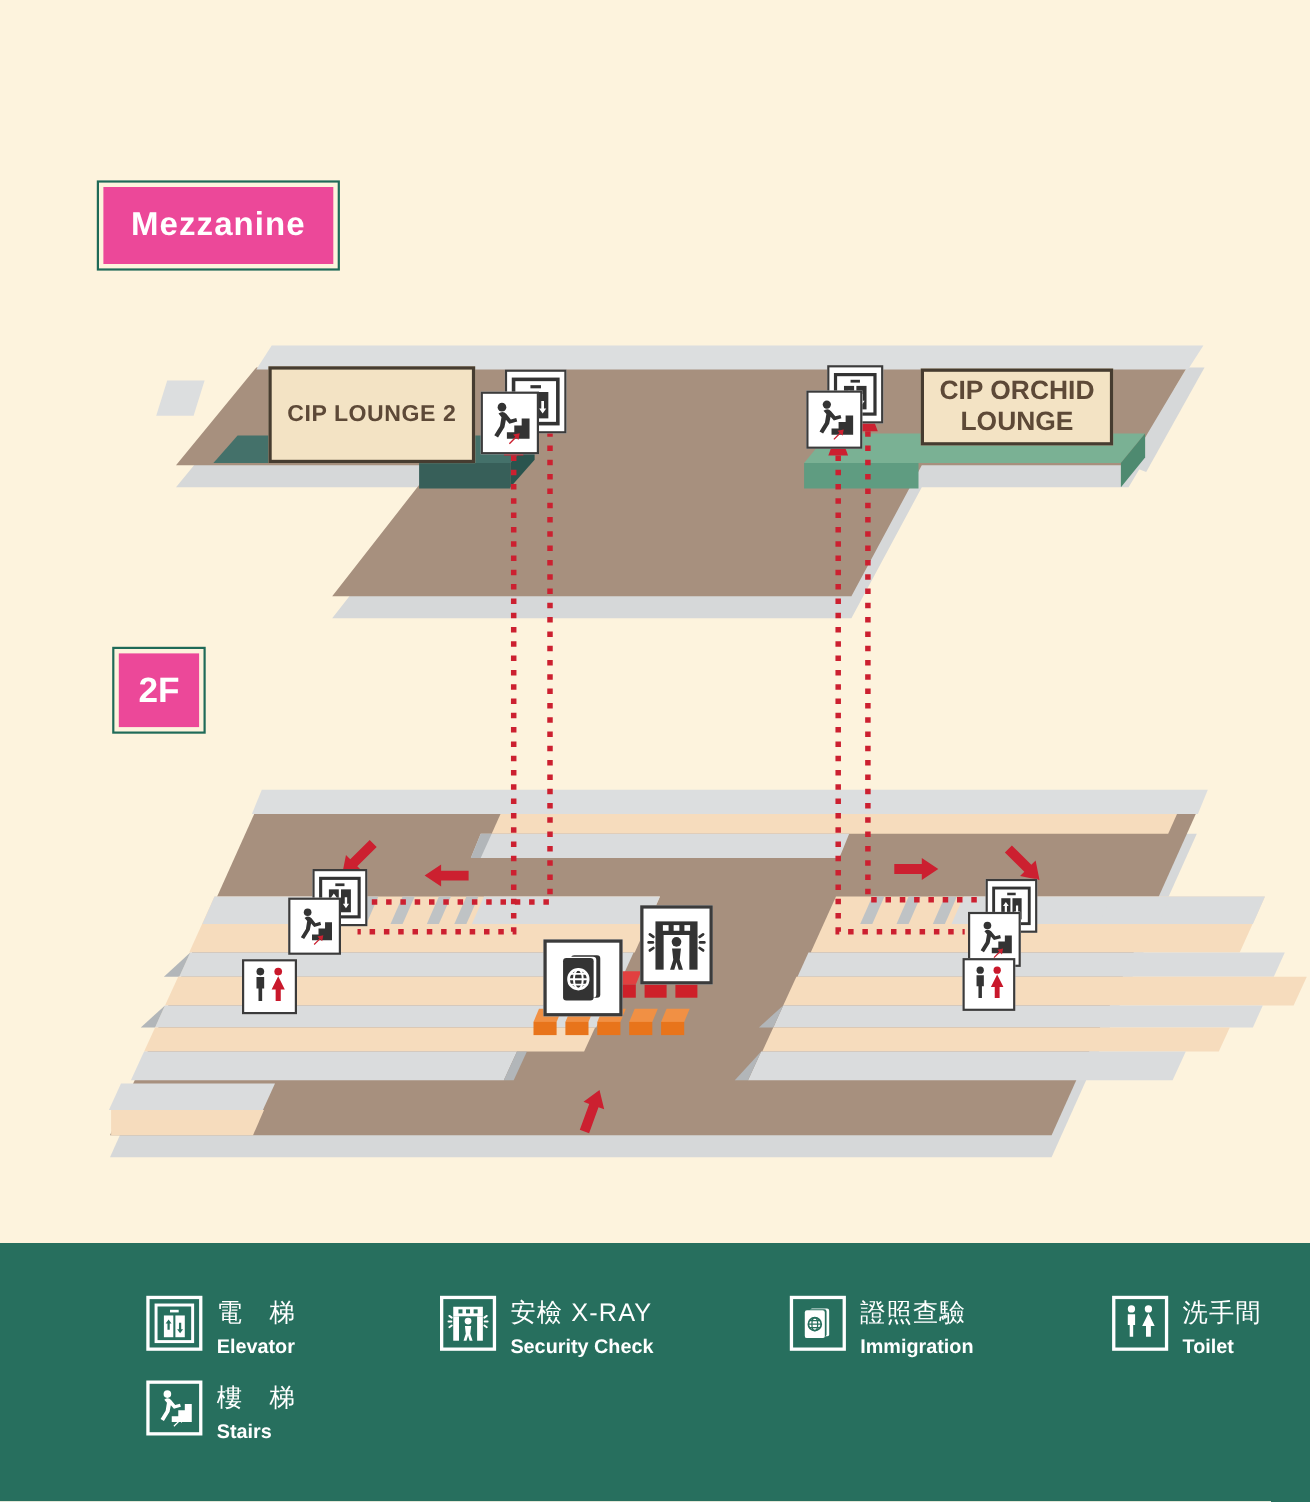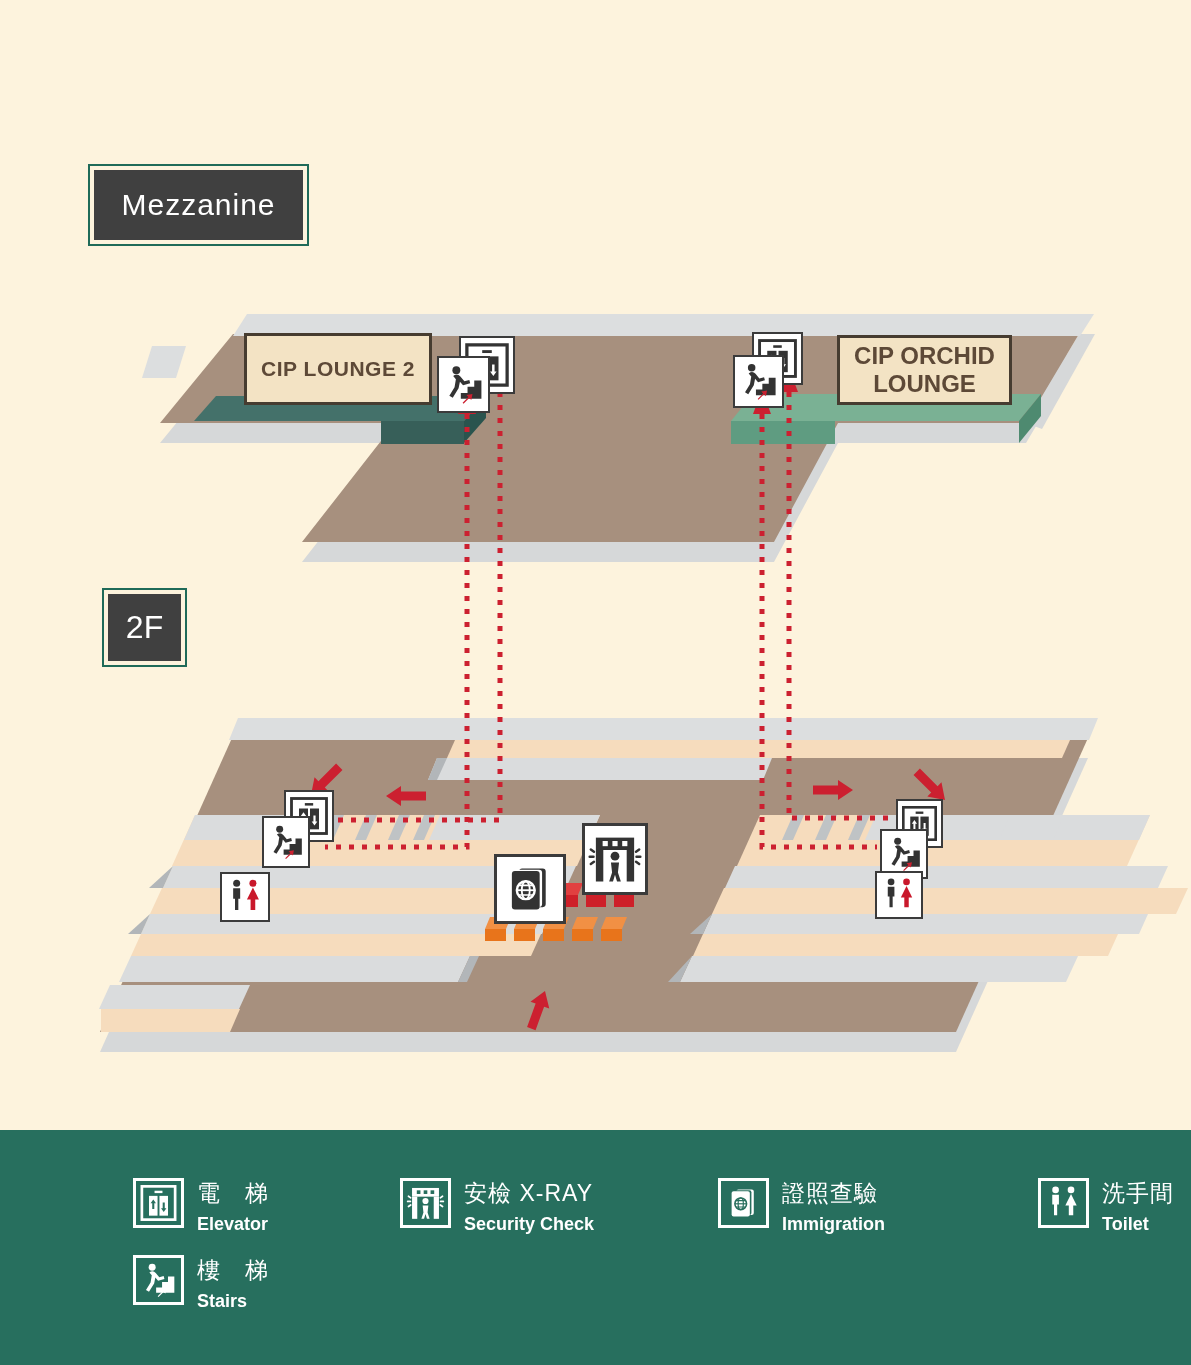--- a/index.html
+++ b/index.html
@@ -9,29 +9,29 @@
 
   
   .hdr{position:absolute;left:540px;top:52px;color:#554a3b;}
   .hdr .row1{display:flex;align-items:flex-start;}
   .hdr .pin{width:18px;height:25px;margin:6px 10px 0 0;}
   .hdr .zh{font-size:30px;letter-spacing:3px;}
   .hdr .en{font-size:27px;margin-top:12px;margin-left:27px;}
 
   
   .badge{position:absolute;border:2px solid #1f6a58;padding:4px;background:#fdf3dd;box-sizing:border-box;}
-  .badge .inner{background:#404040;color:#ffffff;font-weight:normal;display:flex;align-items:center;justify-content:center;height:100%;box-sizing:border-box;}
+  .badge .inner{background:#ec4899;color:#ffffff;font-weight:bold;display:flex;align-items:center;justify-content:center;height:100%;box-sizing:border-box;}
   .badge.mezz{left:88px;top:164px;width:221px;height:82px;}
   .badge.mezz .inner{font-size:30px;letter-spacing:1px;}
   .badge.f2{left:102px;top:588px;width:85px;height:79px;}
   .badge.f2 .inner{font-size:32px;}
 
   
   .lounge{position:absolute;background:#f3e3c4;border:3px solid #463c30;color:#5d4937;font-weight:bold;display:flex;align-items:center;justify-content:center;text-align:center;box-sizing:border-box;}
-  .lounge.l1{left:244px;top:333px;width:188px;height:72px;font-size:21px;letter-spacing:0.5px;}
+  .lounge.l1{left:244px;top:333px;width:188px;height:88px;font-size:21px;letter-spacing:0.5px;}
   .lounge.l2{left:837px;top:335px;width:175px;height:70px;font-size:24px;line-height:1.15;padding:0 14px;}
 
   
   .card{position:absolute;background:#ffffff;border:2px solid #3b3b3b;box-sizing:border-box;padding:3px;display:flex;align-items:center;justify-content:center;}
   .card svg{width:100%;height:100%;color:#333333;--bg:#ffffff;}
 
   
   .legend{position:absolute;left:0;top:1130px;width:1191px;height:235px;background:#276f5e;color:#ffffff;}
   .lg-item{position:absolute;display:flex;align-items:flex-start;margin-left:43px;}
   .lg-icon{width:51px;height:50px;border:3px solid #ffffff;box-sizing:border-box;padding:3px;flex:none;}
@@ -316,21 +316,21 @@
     </div>
     <div class="lg-item" style="left:357px;top:48px">
       <div class="lg-icon"><svg>
             <use href="#sym-security"></use>
           </svg></div>
       <div class="lg-text">
         <div class="lg-zh">安檢 X-RAY</div>
         <div class="lg-en">Security Check</div>
       </div>
     </div>
-    <div class="lg-item" style="left:995px;top:48px">
+    <div class="lg-item" style="left:968px;top:48px">
       <div class="lg-icon"><svg>
             <use href="#sym-toilet"></use>
           </svg></div>
       <div class="lg-text">
         <div class="lg-zh">洗手間</div>
         <div class="lg-en">Toilet</div>
       </div>
     </div>
     <div class="lg-item" style="left:90px;top:125px">
       <div class="lg-icon"><svg>

